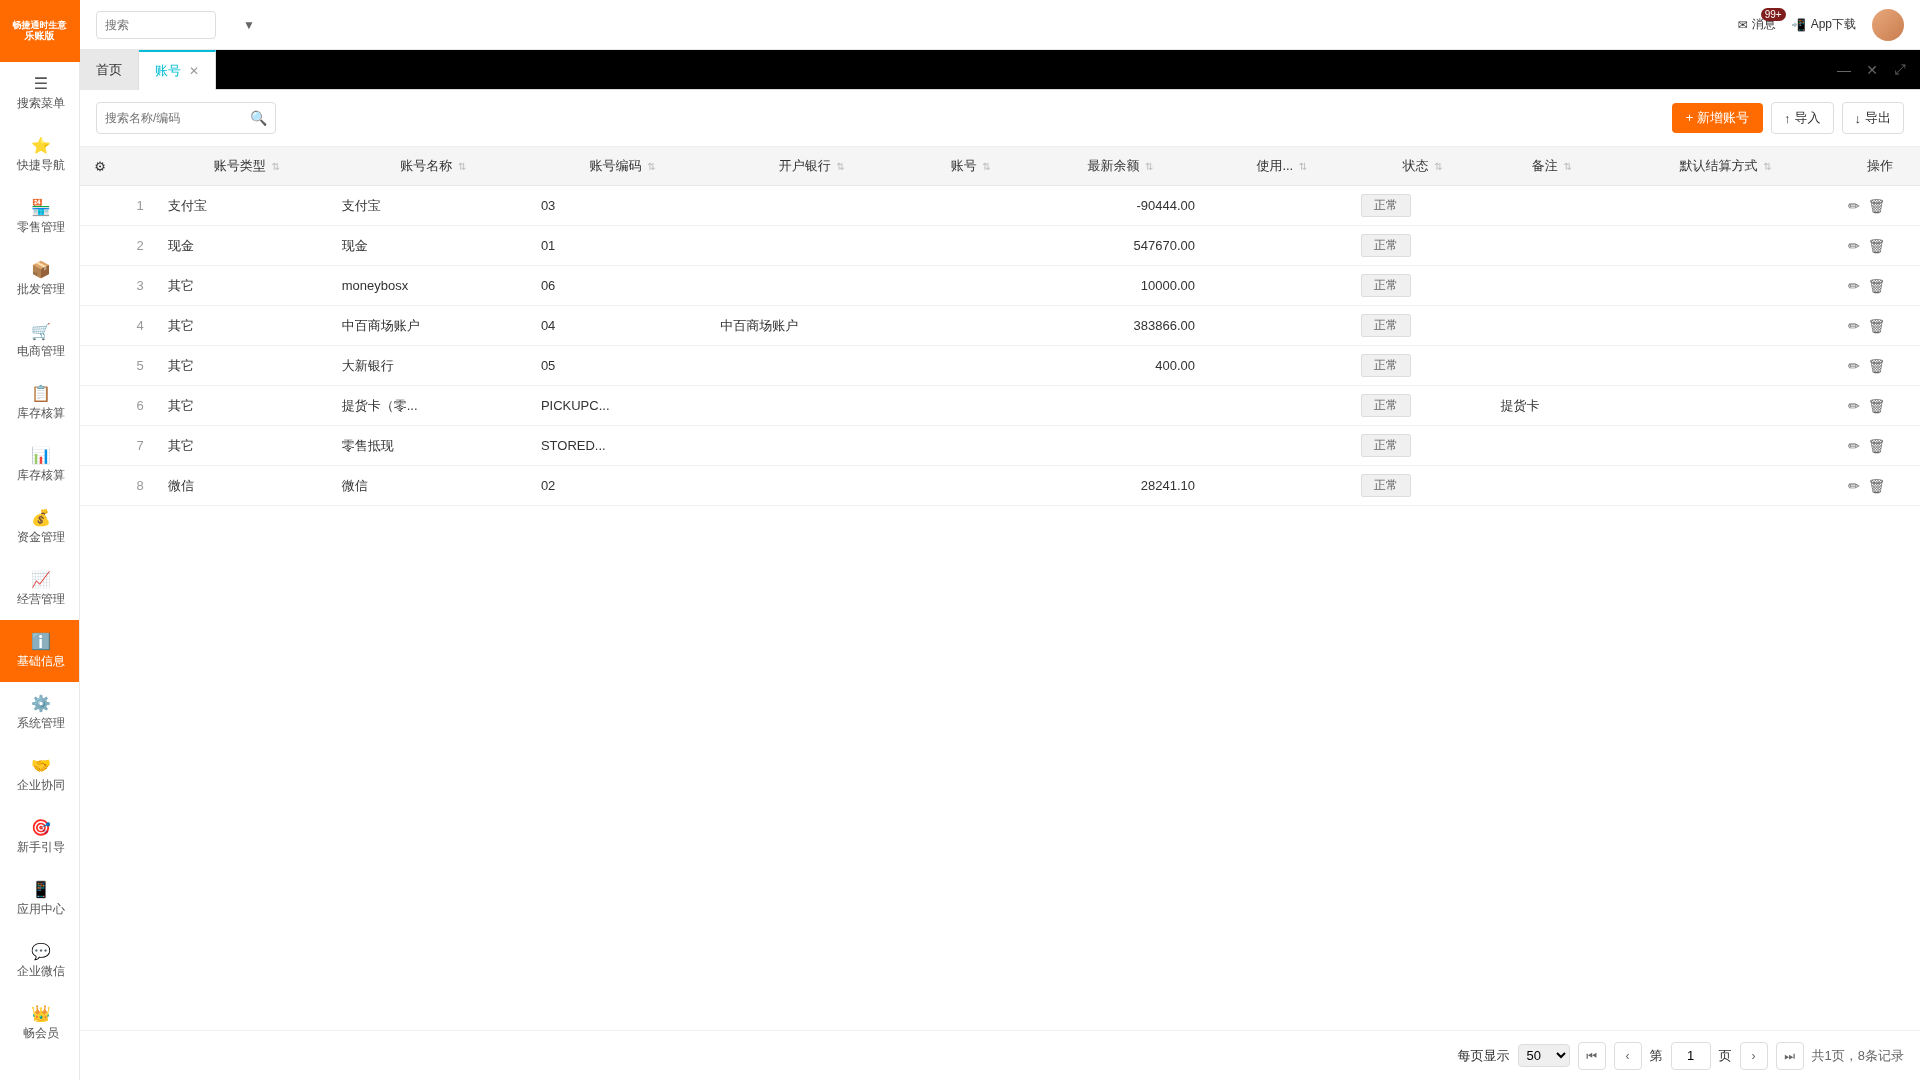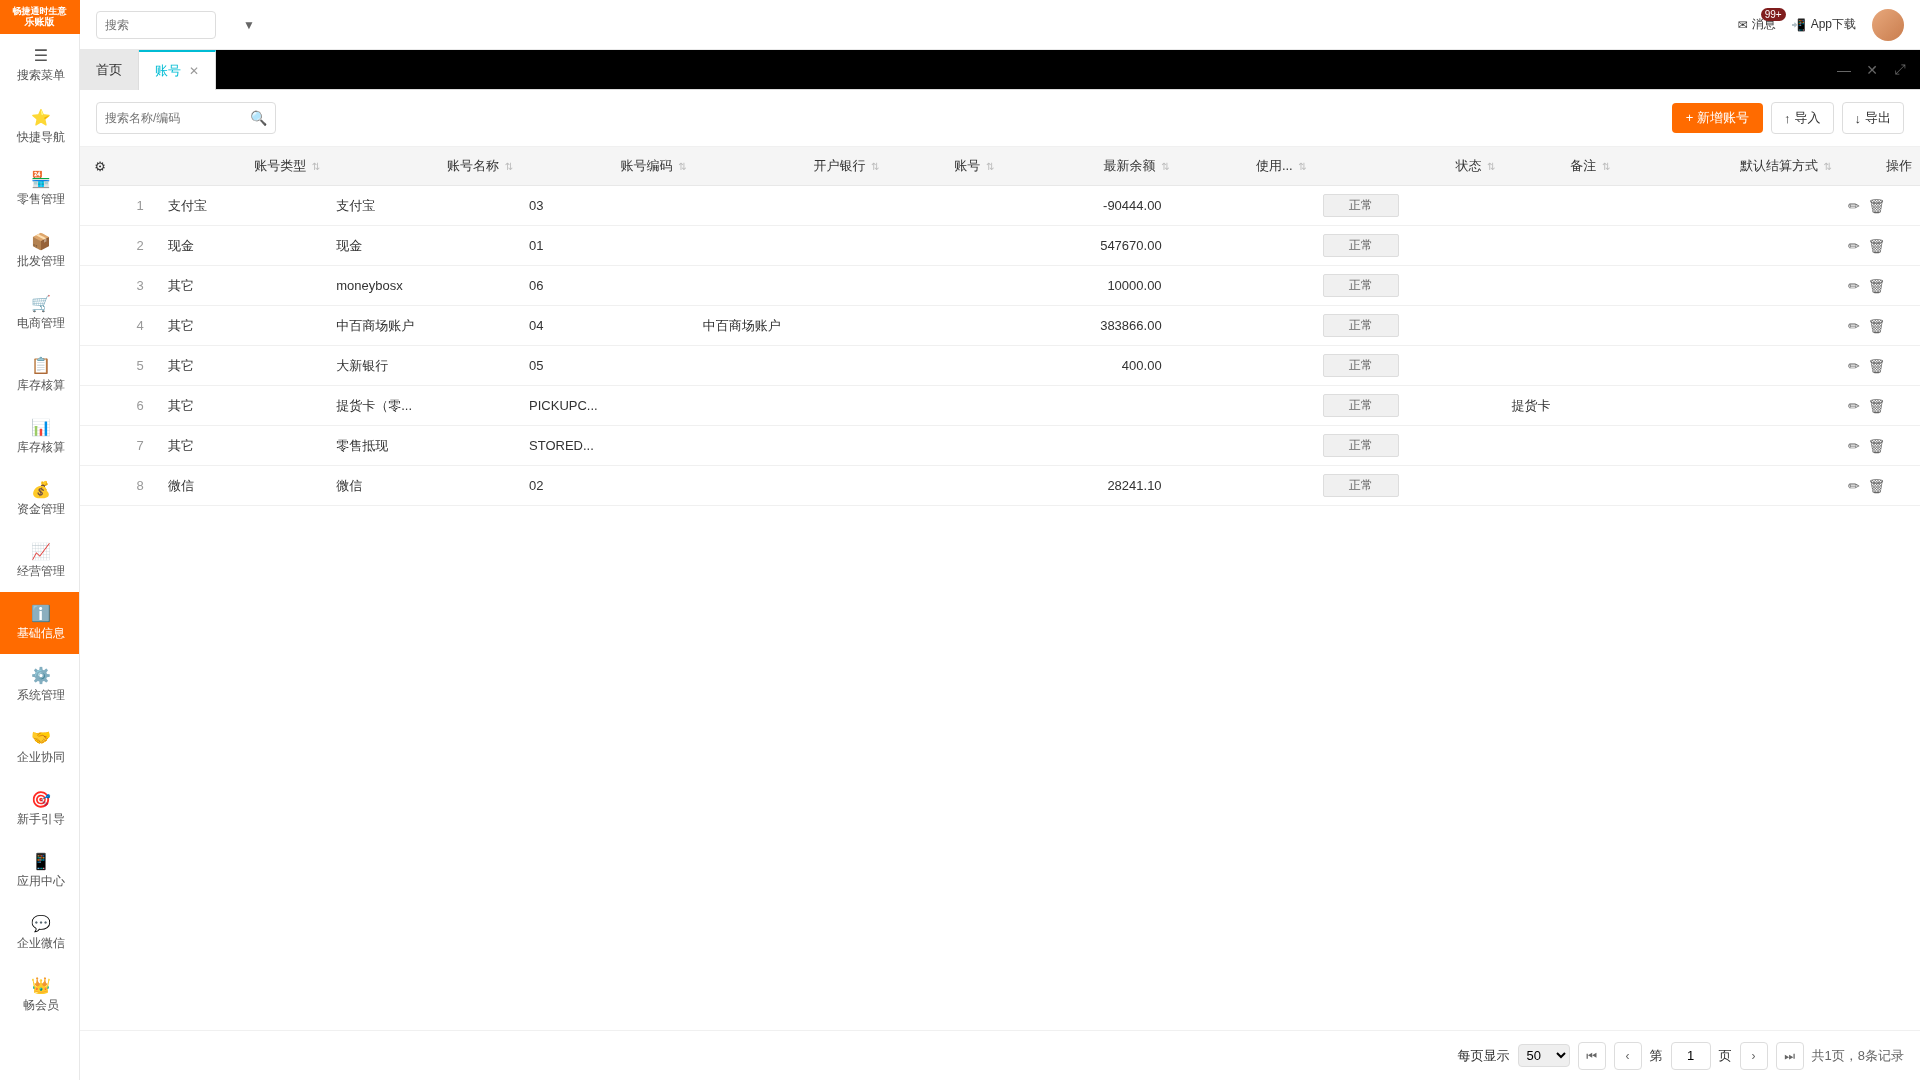--- a/index.html
+++ b/index.html
@@ -11,21 +11,21 @@
       background: #fff;
       border-right: 1px solid #e8e8e8;
       display: flex;
       flex-direction: column;
       align-items: center;
       padding-top: 0;
       flex-shrink: 0;
     }
     .sidebar-logo {
       width: 80px;
-      height: 34px;
+      height: 62px;
       background: #ff6b00;
       display: flex;
       align-items: center;
       justify-content: center;
       color: white;
       font-size: 11px;
       font-weight: bold;
       text-align: center;
       line-height: 1.2;
     }
@@ -148,31 +148,31 @@
     .btn-default {
       background: white; color: #333; border: 1px solid #ddd; border-radius: 4px;
       padding: 6px 12px; cursor: pointer; font-size: 13px; display: flex; align-items: center; gap: 4px;
     }
 
     
     .table-wrap { flex: 1; overflow: auto; }
     table { width: 100%; border-collapse: collapse; }
     thead tr { background: #f5f5f5; }
     th {
-      padding: 10px 8px; text-align: right; font-weight: normal; color: #333;
+      padding: 10px 8px; text-align: center; font-weight: normal; color: #333;
       border-bottom: 1px solid #e8e8e8; font-size: 13px; white-space: nowrap;
       position: relative;
     }
     th .sort-icon { color: #bbb; font-size: 10px; margin-left: 2px; }
     .th-settings { width: 40px; text-align: center; }
     td {
       padding: 8px 8px; border-bottom: 1px solid #f0f0f0; color: #333; font-size: 13px;
     }
     .status-badge {
-      display: inline-block; padding: 2px 25px; border-radius: 2px;
+      display: inline-block; padding: 2px 12px; border-radius: 2px;
       font-size: 12px; background: #f0f0f0; color: #666; border: 1px solid #ddd;
     }
     .action-btns { display: flex; gap: 8px; align-items: center; }
     .icon-btn { color: #666; cursor: pointer; font-size: 14px; background: none; border: none; }
     .row-num { color: #999; text-align: center; }
 
     
     .pagination {
       height: 50px; display: flex; align-items: center; justify-content: flex-end;
       padding: 0 16px; gap: 8px; border-top: 1px solid #f0f0f0; flex-shrink: 0;

